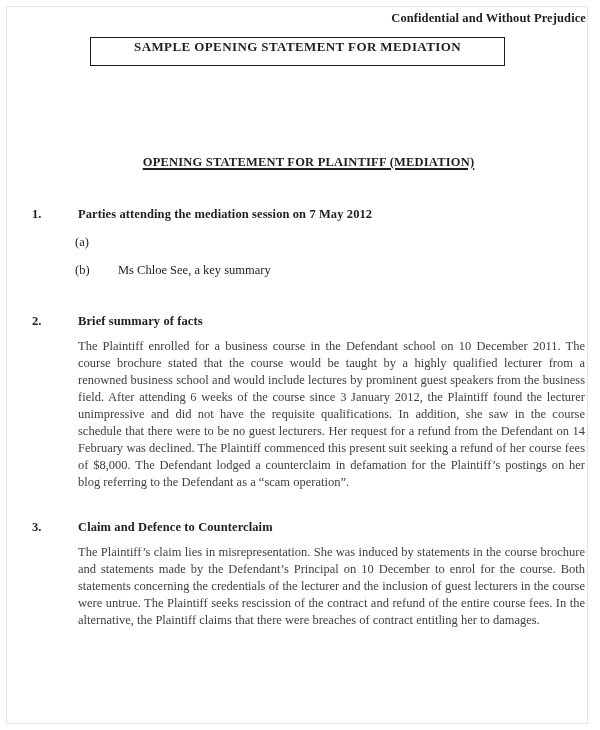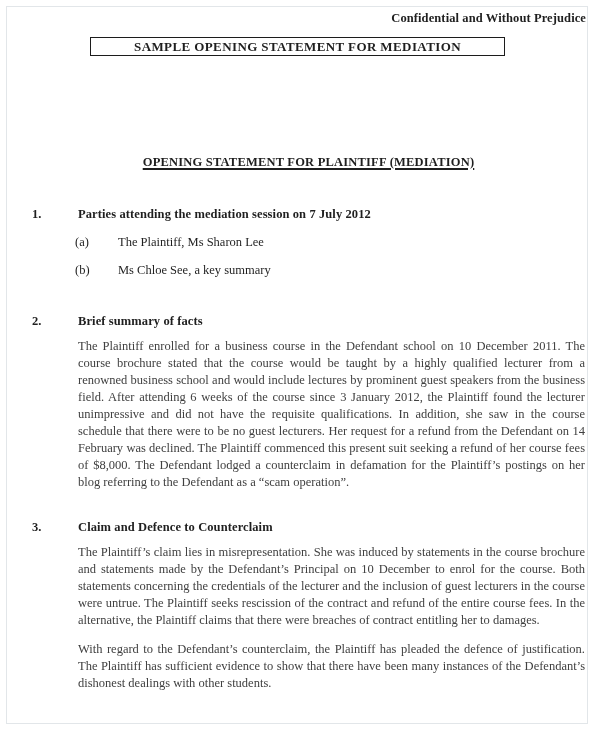--- a/index.html
+++ b/index.html
@@ -32,21 +32,21 @@
   .title-box {
     position: absolute;
     left: 90px; top: 37px;
     width: 415px;
     box-sizing: border-box;
     border: 1.5px solid #1c1c1c;
     text-align: center;
     font-weight: bold;
     font-size: 13px;
     letter-spacing: 0.4px;
-    padding: 1px 0 0 0;
+    padding: 1px 0 10px 0;
   }
   .center-head {
     position: absolute;
     left: 32px; width: 553px;
     text-align: center;
     font-weight: bold;
     font-size: 12.5px;
     letter-spacing: 0.2px;
     text-decoration: underline;
     text-decoration-thickness: 1.5px;
@@ -96,25 +96,24 @@
     <span>SAMPLE OPENING STATEMENT FOR MEDIATION</span>
   </div>
 
 
 
   <div class="center-head h-statement">OPENING STATEMENT FOR PLAINTIFF (MEDIATION)</div>
 
   <div class="section sec-1">
     <div class="sec-head">
       <span class="sec-num">1.</span>
-      <span class="sec-title">Parties attending the mediation session on 7 July 2012</span>
+      <span class="sec-title">Parties attending the mediation session on 7 May 2012</span>
     </div>
     <div class="item">
       <span class="item-label">(a)</span>
-      <span class="item-text">The Plaintiff, Ms Sharon Lee</span>
     </div>
     <div class="item">
       <span class="item-label">(b)</span>
       <span class="item-text">Ms Chloe See, a key summary</span>
     </div>
   </div>
 
   <div class="section sec-2">
     <div class="sec-head">
       <span class="sec-num">2.</span>
@@ -122,15 +121,14 @@
     </div>
     <div class="para">The Plaintiff enrolled for a business course in the Defendant school on 10 December 2011. The course brochure stated that the course would be taught by a highly qualified lecturer from a renowned business school and would include lectures by prominent guest speakers from the business field.  After attending 6 weeks of the course since 3 January 2012, the Plaintiff found the lecturer unimpressive and did not have the requisite qualifications. In addition, she saw in the course schedule that there were to be no guest lecturers.  Her request for a refund from the Defendant on 14 February was declined. The Plaintiff commenced this present suit seeking a refund of her course fees of $8,000. The Defendant lodged a counterclaim in defamation for the Plaintiff’s postings on her blog referring to the Defendant as a “scam operation”.</div>
   </div>
 
   <div class="section sec-3">
     <div class="sec-head">
       <span class="sec-num">3.</span>
       <span class="sec-title">Claim and Defence to Counterclaim</span>
     </div>
     <div class="para">The Plaintiff’s claim lies in misrepresentation. She was induced by statements in the course brochure and statements made by the Defendant’s Principal on 10 December to enrol for the course. Both statements concerning the credentials of the lecturer and the inclusion of guest lecturers in the course were untrue. The Plaintiff seeks rescission of the contract and refund of the entire course fees. In the alternative, the Plaintiff claims that there were breaches of contract entitling her to damages.</div>
-    <div class="para">With regard to the Defendant’s counterclaim, the Plaintiff has pleaded the defence of justification. The Plaintiff has sufficient evidence to show that there have been many instances of the Defendant’s dishonest dealings with other students.</div>
   </div>
 </div>
 
 </body></html>

